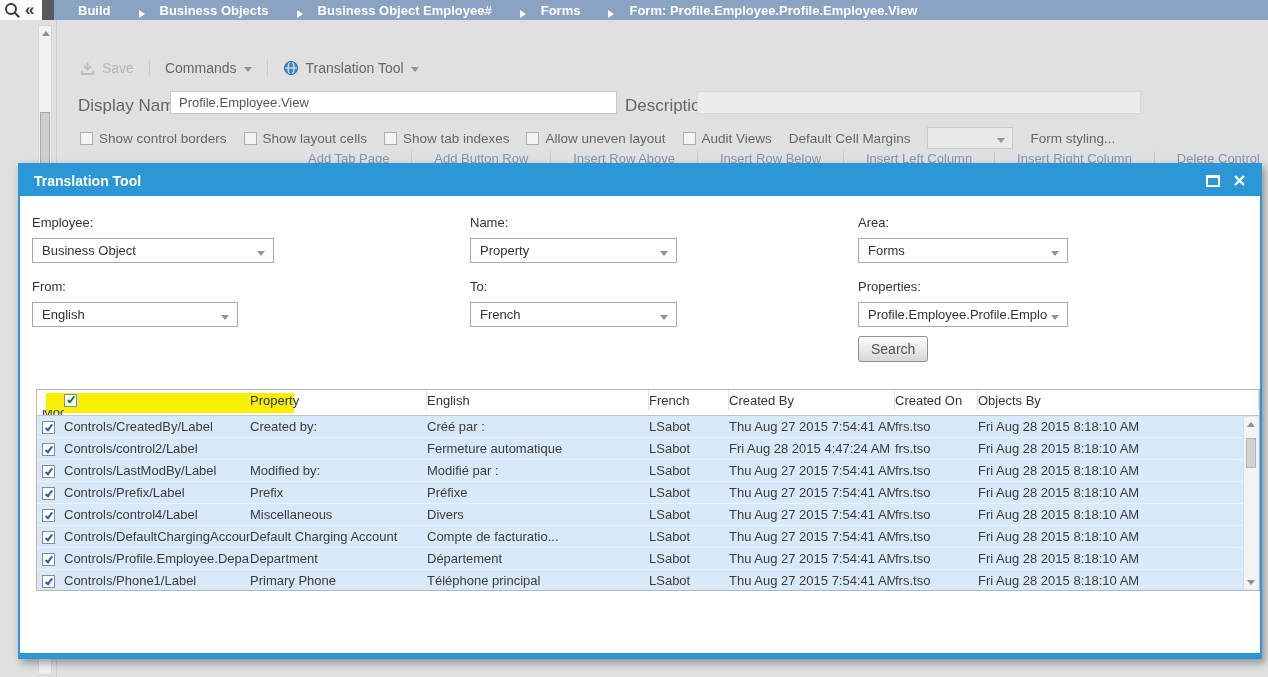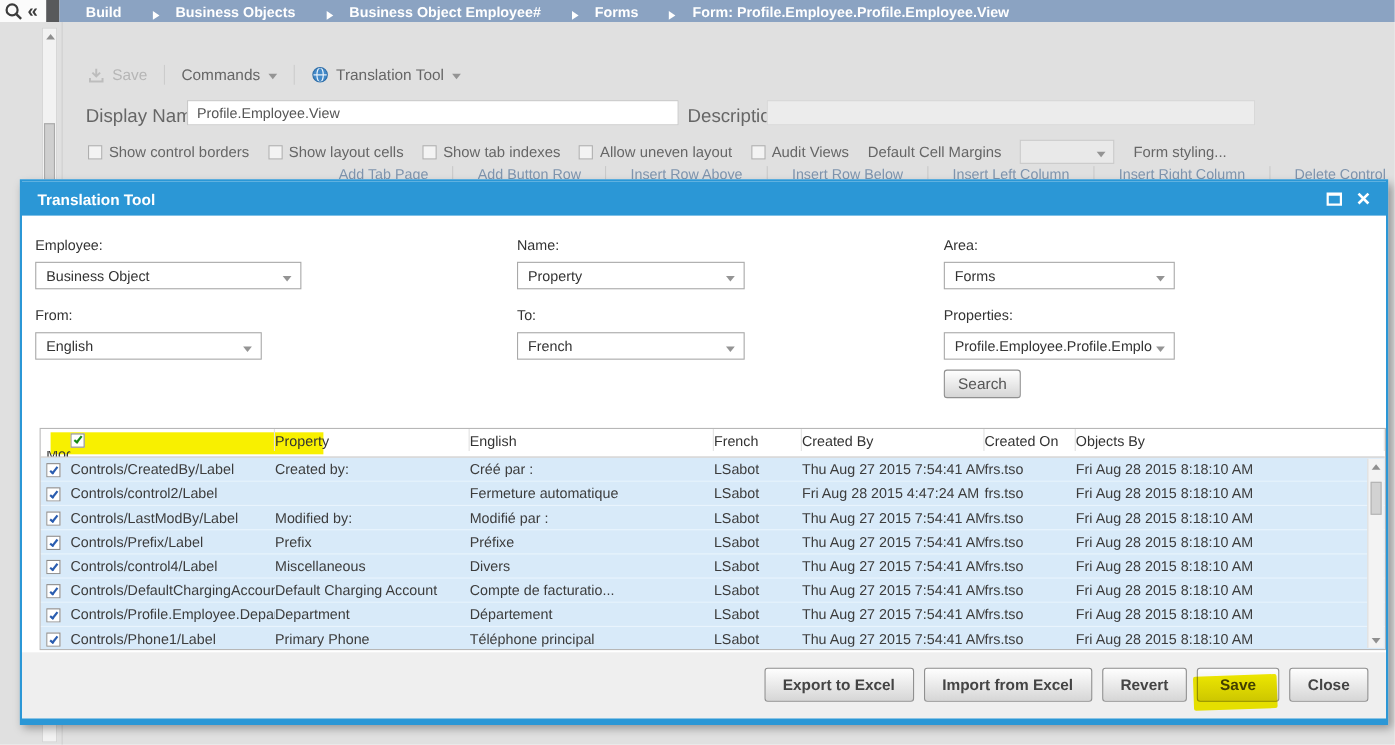--- a/index.html
+++ b/index.html
@@ -351,23 +351,13 @@
         <div>Fri Aug 28 2015 8:18:10 AM</div>
     </div>
 
     <div class="tscroll">
       <div class="sb-arrow-up" style="left:3px;"></div>
       <div class="sb-thumb"></div>
       <div class="sb-arrow-down" style="left:3px;"></div>
     </div>
   </div>
 
-  <div class="dialog-footer">
-    <span class="btn">Export to Excel</span>
-    <span class="btn">Import from Excel</span>
-    <span class="btn">Revert</span>
-    <span class="save-wrap">
-      <span class="btn" style="padding:0 20px;">Save</span>
-      <span class="save-highlight"></span>
-    </span>
-    <span class="btn">Close</span>
-  </div>
 </div>
 
 </body></html>

